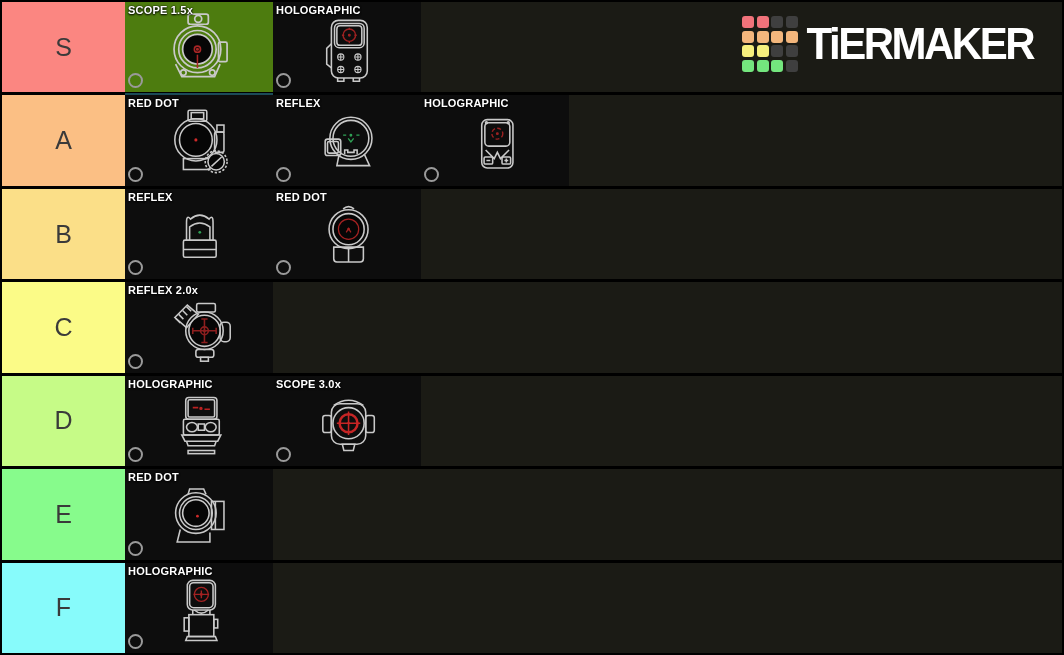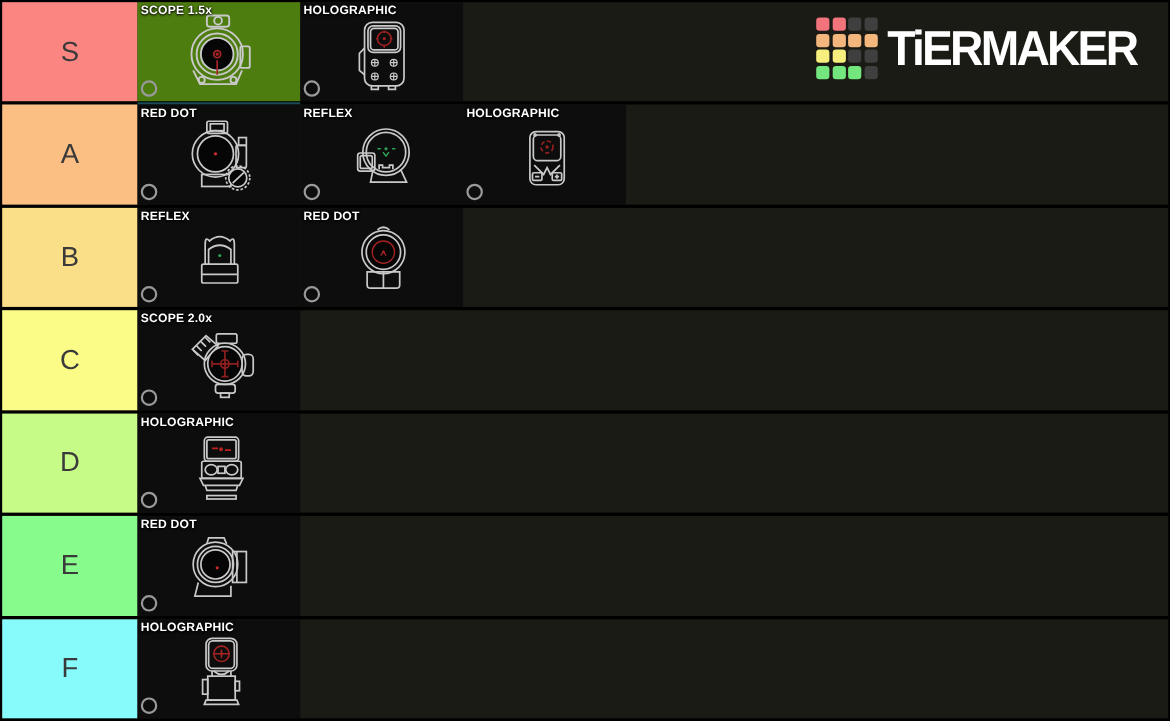--- a/index.html
+++ b/index.html
@@ -192,21 +192,21 @@
                 <circle cx="57" cy="51" r="20" fill="#060606"></circle>
                 <rect x="46" y="75" width="23" height="10" rx="3"></rect>
                 <rect x="52" y="85" width="10" height="5"></rect>
               </g>
               <g stroke="#8d1f1f" stroke-width="2" fill="none">
                 <path d="M57 36 V66 M42 51 H72 M53 36 h8 M53 66 h8 M42 47 v8 M72 47 v8"></path>
                 <circle cx="57" cy="51" r="5"></circle>
                 <circle cx="57" cy="51" r="1" fill="#8d1f1f"></circle>
               </g>
             </svg>
-            <span class="item-label">SCOPE 2.0x</span>
+            <span class="item-label">REFLEX 2.0x</span>
             <span class="ring"></span>
           </div>
         </div>
       </div>
       <div class="tier-row" style="background: rgb(27, 27, 21);">
         <div class="tier-label" style="background: rgb(198, 251, 135);">D</div>
         <div class="tier-items">
           <div class="item" style="background: rgb(13, 13, 13);">
             <svg viewBox="0 0 100 100" class="sight">
               <g stroke="#c9c9c9" fill="none" stroke-width="2">
@@ -221,20 +221,39 @@
                 <rect x="36" y="84" width="34" height="4"></rect>
               </g>
               <g stroke="#bb2222" stroke-width="2" fill="none">
                 <path d="M42 29 h7 M57 31 h7"></path>
                 <circle cx="52.5" cy="30" r="1.2" fill="#bb2222"></circle>
               </g>
             </svg>
             <span class="item-label">HOLOGRAPHIC</span>
             <span class="ring"></span>
           </div>
+          <div class="item" style="background: rgb(13, 13, 13);">
+            <svg viewBox="0 0 100 100" class="sight">
+              <g stroke="#c9c9c9" fill="none" stroke-width="2">
+                <path d="M33 26 Q52 13 71 26"></path>
+                <rect x="30" y="24" width="44" height="52" rx="11"></rect>
+                <rect x="19" y="39" width="11" height="22" rx="3"></rect>
+                <rect x="74" y="39" width="11" height="22" rx="3"></rect>
+                <circle cx="52" cy="49" r="20"></circle>
+                <path d="M44 76 h16 l-2 8 h-12 Z"></path>
+              </g>
+              <g stroke="#c62525" fill="none">
+                <circle cx="52" cy="49" r="11.5" stroke-width="3.2"></circle>
+                <path d="M52 34 V64 M37 49 H67" stroke-width="2"></path>
+                <circle cx="52" cy="49" r="1.3" fill="#c62525"></circle>
+              </g>
+            </svg>
+            <span class="item-label">SCOPE 3.0x</span>
+            <span class="ring"></span>
+          </div>
         </div>
       </div>
       <div class="tier-row" style="background: rgb(27, 27, 21);">
         <div class="tier-label" style="background: rgb(135, 251, 140);">E</div>
         <div class="tier-items">
           <div class="item" style="background: rgb(13, 13, 13);">
             <svg viewBox="0 0 100 100" class="sight">
               <g stroke="#c9c9c9" fill="none" stroke-width="2">
                 <path d="M36 21 l2 -7 h18 l3 7"></path>
                 <rect x="66" y="30" width="16" height="36"></rect>

